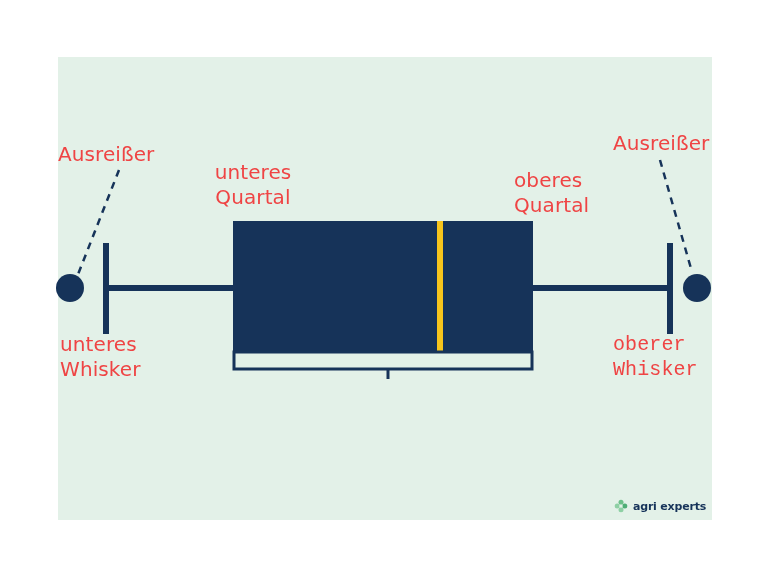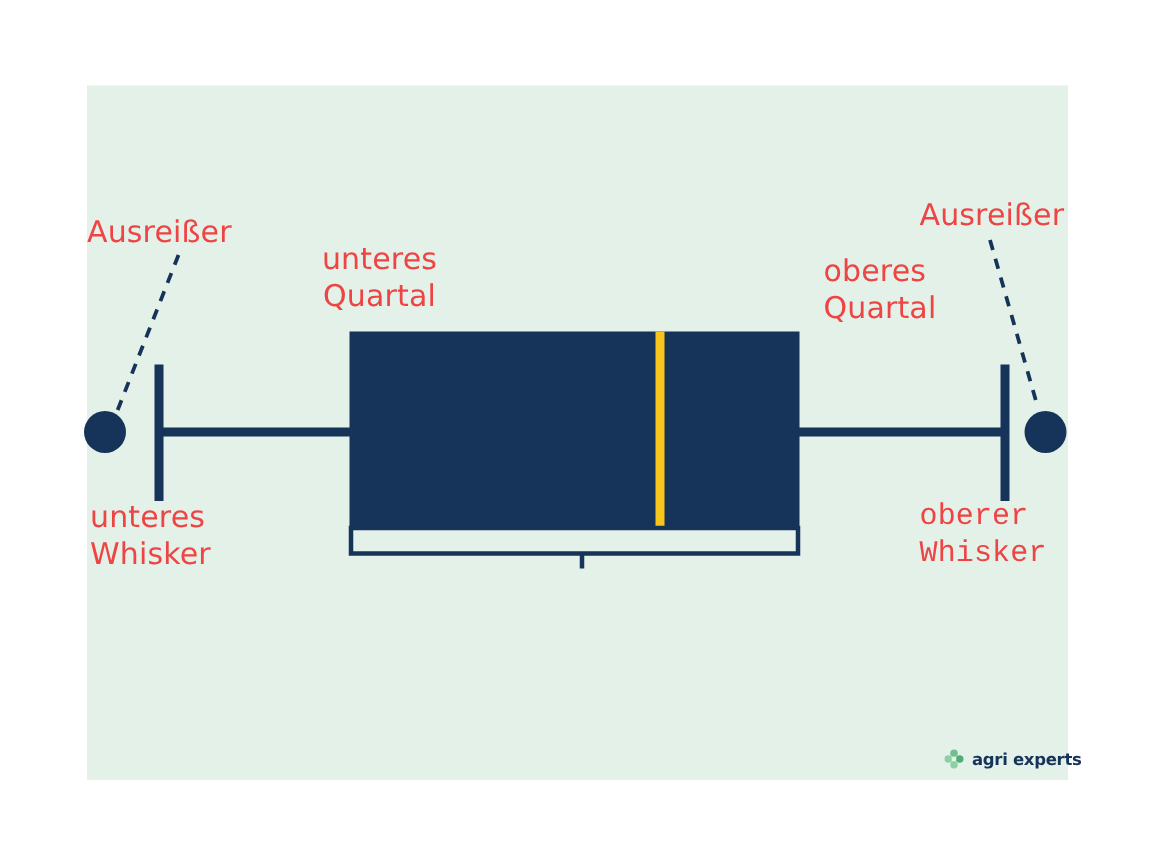--- a/index.html
+++ b/index.html
@@ -48,30 +48,30 @@
     font-family: "DejaVu Sans", sans-serif;
     font-size: 20px;
     line-height: 25px;
     white-space: pre-line;
     letter-spacing: 0.1px;
   }
 
   #lbl-outlier-left   { left: 58px;  top: 142px; width: 130px; text-align: left; }
   #lbl-lower-quartile { left: 193px; top: 160px; width: 120px; text-align: center; }
   #lbl-median         { left: 378px; top: 182px; width: 124px; text-align: center; }
-  #lbl-upper-quartile { left: 514px; top: 168px; width: 120px; text-align: left; margin-left: 35px; }
+  #lbl-upper-quartile { left: 514px; top: 168px; width: 120px; text-align: left; }
   #lbl-outlier-right  { left: 613px; top: 131px; width: 130px; text-align: left; }
   #lbl-lower-whisker  { left: 60px;  top: 332px; width: 130px; text-align: left; }
   #lbl-upper-whisker  { left: 613px; top: 332px; width: 130px; text-align: left; font-family: Liberation Mono, monospace; }
   #lbl-iqr            { left: 333px; top: 377px; width: 110px; text-align: center; }
 
   
   .logo {
     position: absolute;
-    left: 629px;
+    left: 614px;
     top: 498px;
     height: 16px;
     display: flex;
     align-items: center;
     gap: 5px;
   }
   .logo-text {
     color: #163359;
     font-family: "DejaVu Sans", sans-serif;
     font-size: 11px;

